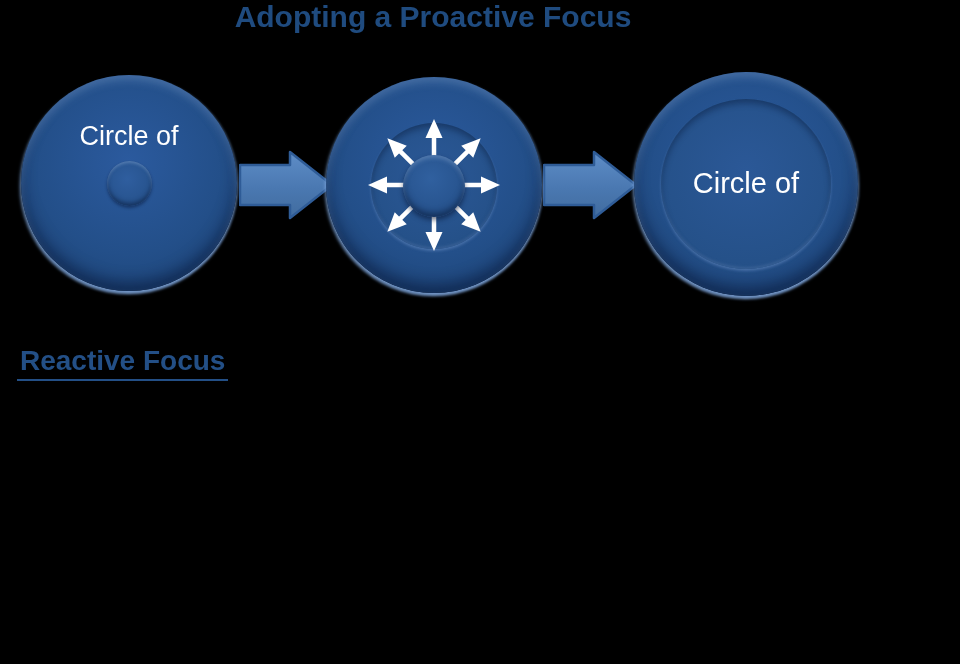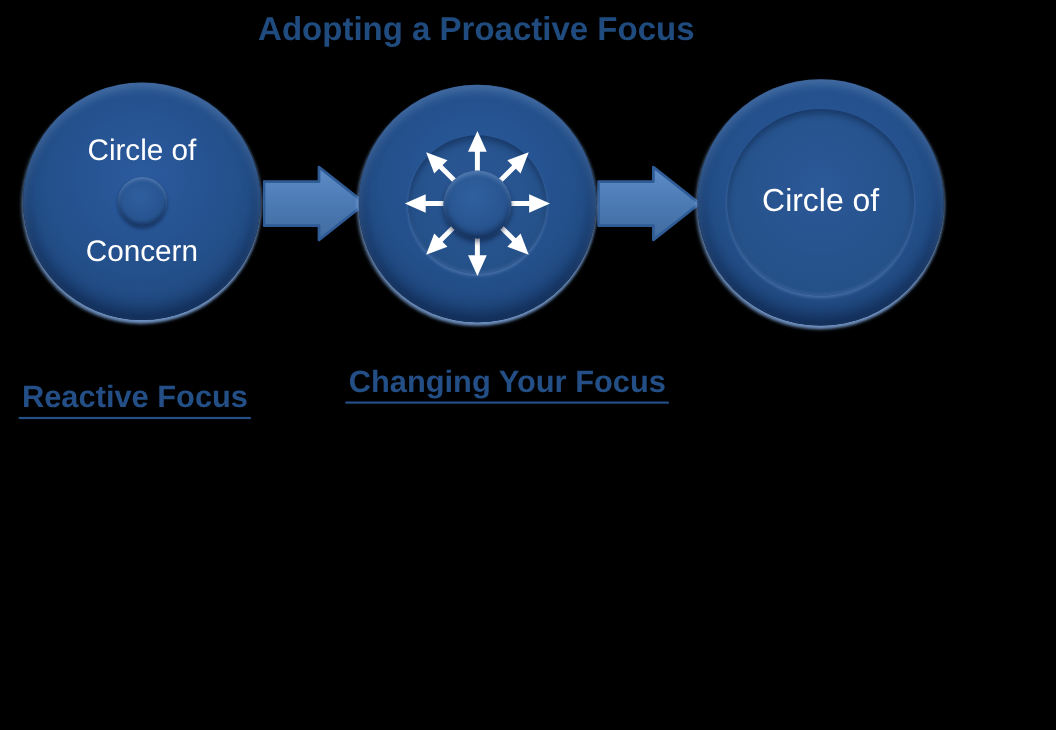--- a/index.html
+++ b/index.html
@@ -2,21 +2,21 @@
 <html style="--background: #000000; --title-text: #1f4b7f; --label-text: #234f86; --circle-fill: #234f89; --circle-edge-highlight: #7da4da; --circle-text: #ffffff; --arrow-fill: #4a78b1; --arrow-outline: #2f5c97; --ray-color: #ffffff;"><head>
 <meta charset="utf-8">
 <style>
   html,body{margin:0;padding:0;background:#000;}
   .canvas{
     position:relative; width:960px; height:664px; overflow:hidden;
     background:var(--background,#000);
     font-family:"Liberation Sans", sans-serif;
   }
   .title{
-    position:absolute; top:10px; left:433px; transform:translateX(-50%);
+    position:absolute; top:0; left:433px; transform:translateX(-50%);
     margin:0; white-space:nowrap;
     font-size:30px; font-weight:700; color:var(--title-text,#1f4b7f);
   }
   
   .flow-arrow{ position:absolute; top:149px; width:96px; height:72px; z-index:1; }
   .arrow1{ left:239px; } .arrow2{ left:543px; }
 
   
   .circle{
     position:absolute; border-radius:50%; z-index:2;
@@ -95,21 +95,20 @@
           <stop offset="0.55" stop-color="#4a78b1"></stop>
           <stop offset="1" stop-color="#416c9e"></stop>
       </linearGradient>
     </defs>
     <polygon points="1,16 51,16 51,3 93,36 51,69 51,56 1,56" fill="url(#agrad2)" stroke="#2f5c97" stroke-width="2.5" stroke-linejoin="round"></polygon>
   </svg>
 
   <div class="circle circle1">
     <div class="ctext t1">Circle of</div>
     <div class="dot-small"></div>
-    <div class="ctext t2">Concern</div>
   </div>
 
   <div class="circle circle2">
     <div class="inner-disc"></div>
     <svg class="rays" viewBox="0 0 216 216" xmlns="http://www.w3.org/2000/svg">
       <defs>
         <g id="ray">
           <line x1="108" y1="94" x2="108" y2="60" stroke="#ffffff" stroke-width="4.5"></line>
           <polygon points="108,42 99.5,61 116.5,61" fill="#ffffff"></polygon>
         </g>
@@ -127,15 +126,14 @@
   </div>
 
   <div class="circle circle3">
     <div class="inner-disc"></div>
     <div class="ctext-block">
       <div>Circle of</div>
     </div>
   </div>
 
   <div class="label label1">Reactive Focus</div>
-  <div class="label label2">Changing Your Focus</div>
 
 </div>
 
 </body></html>

